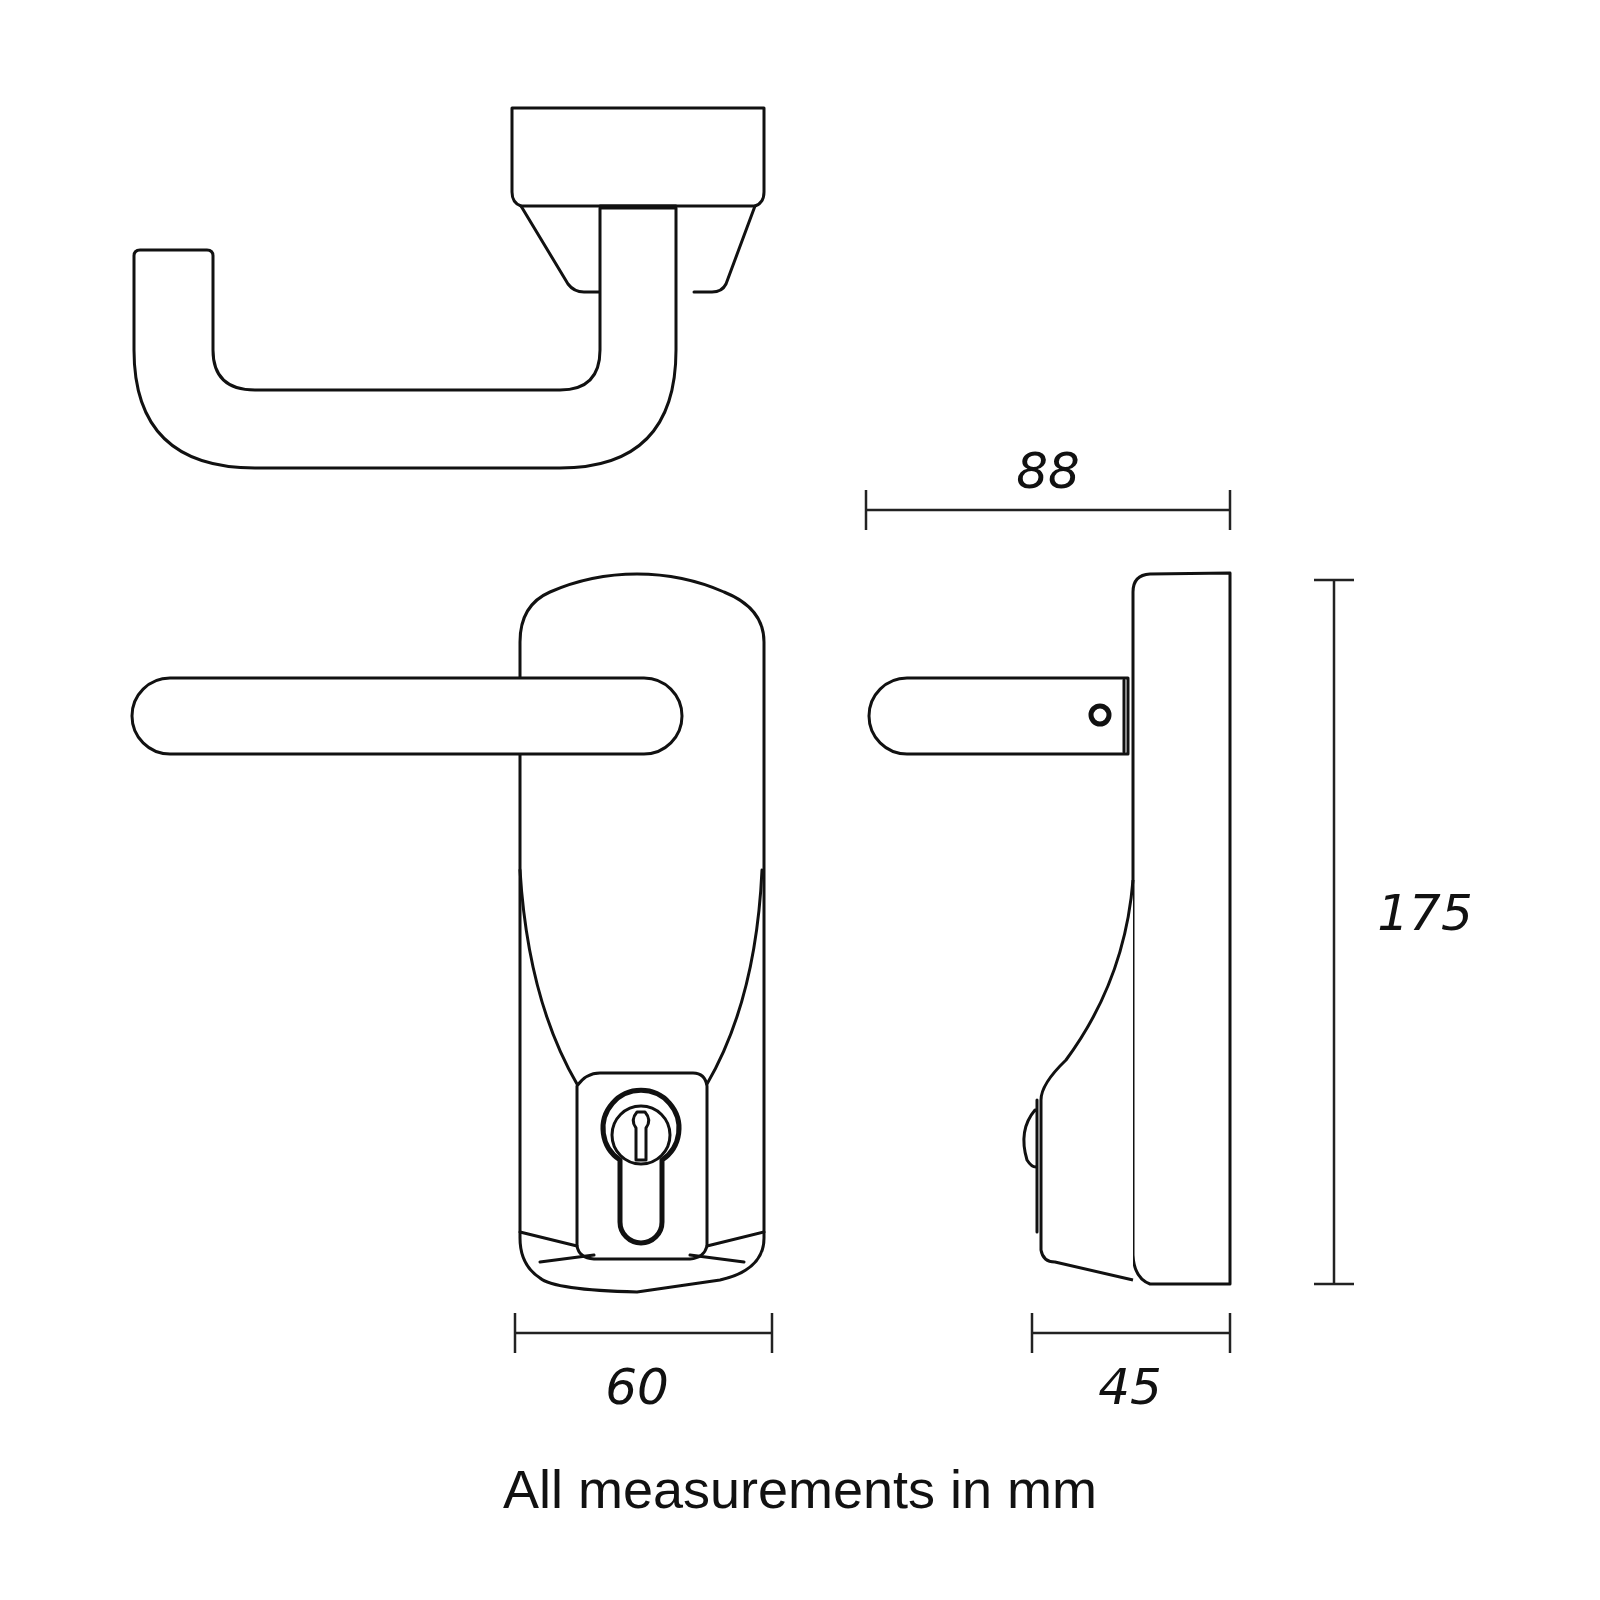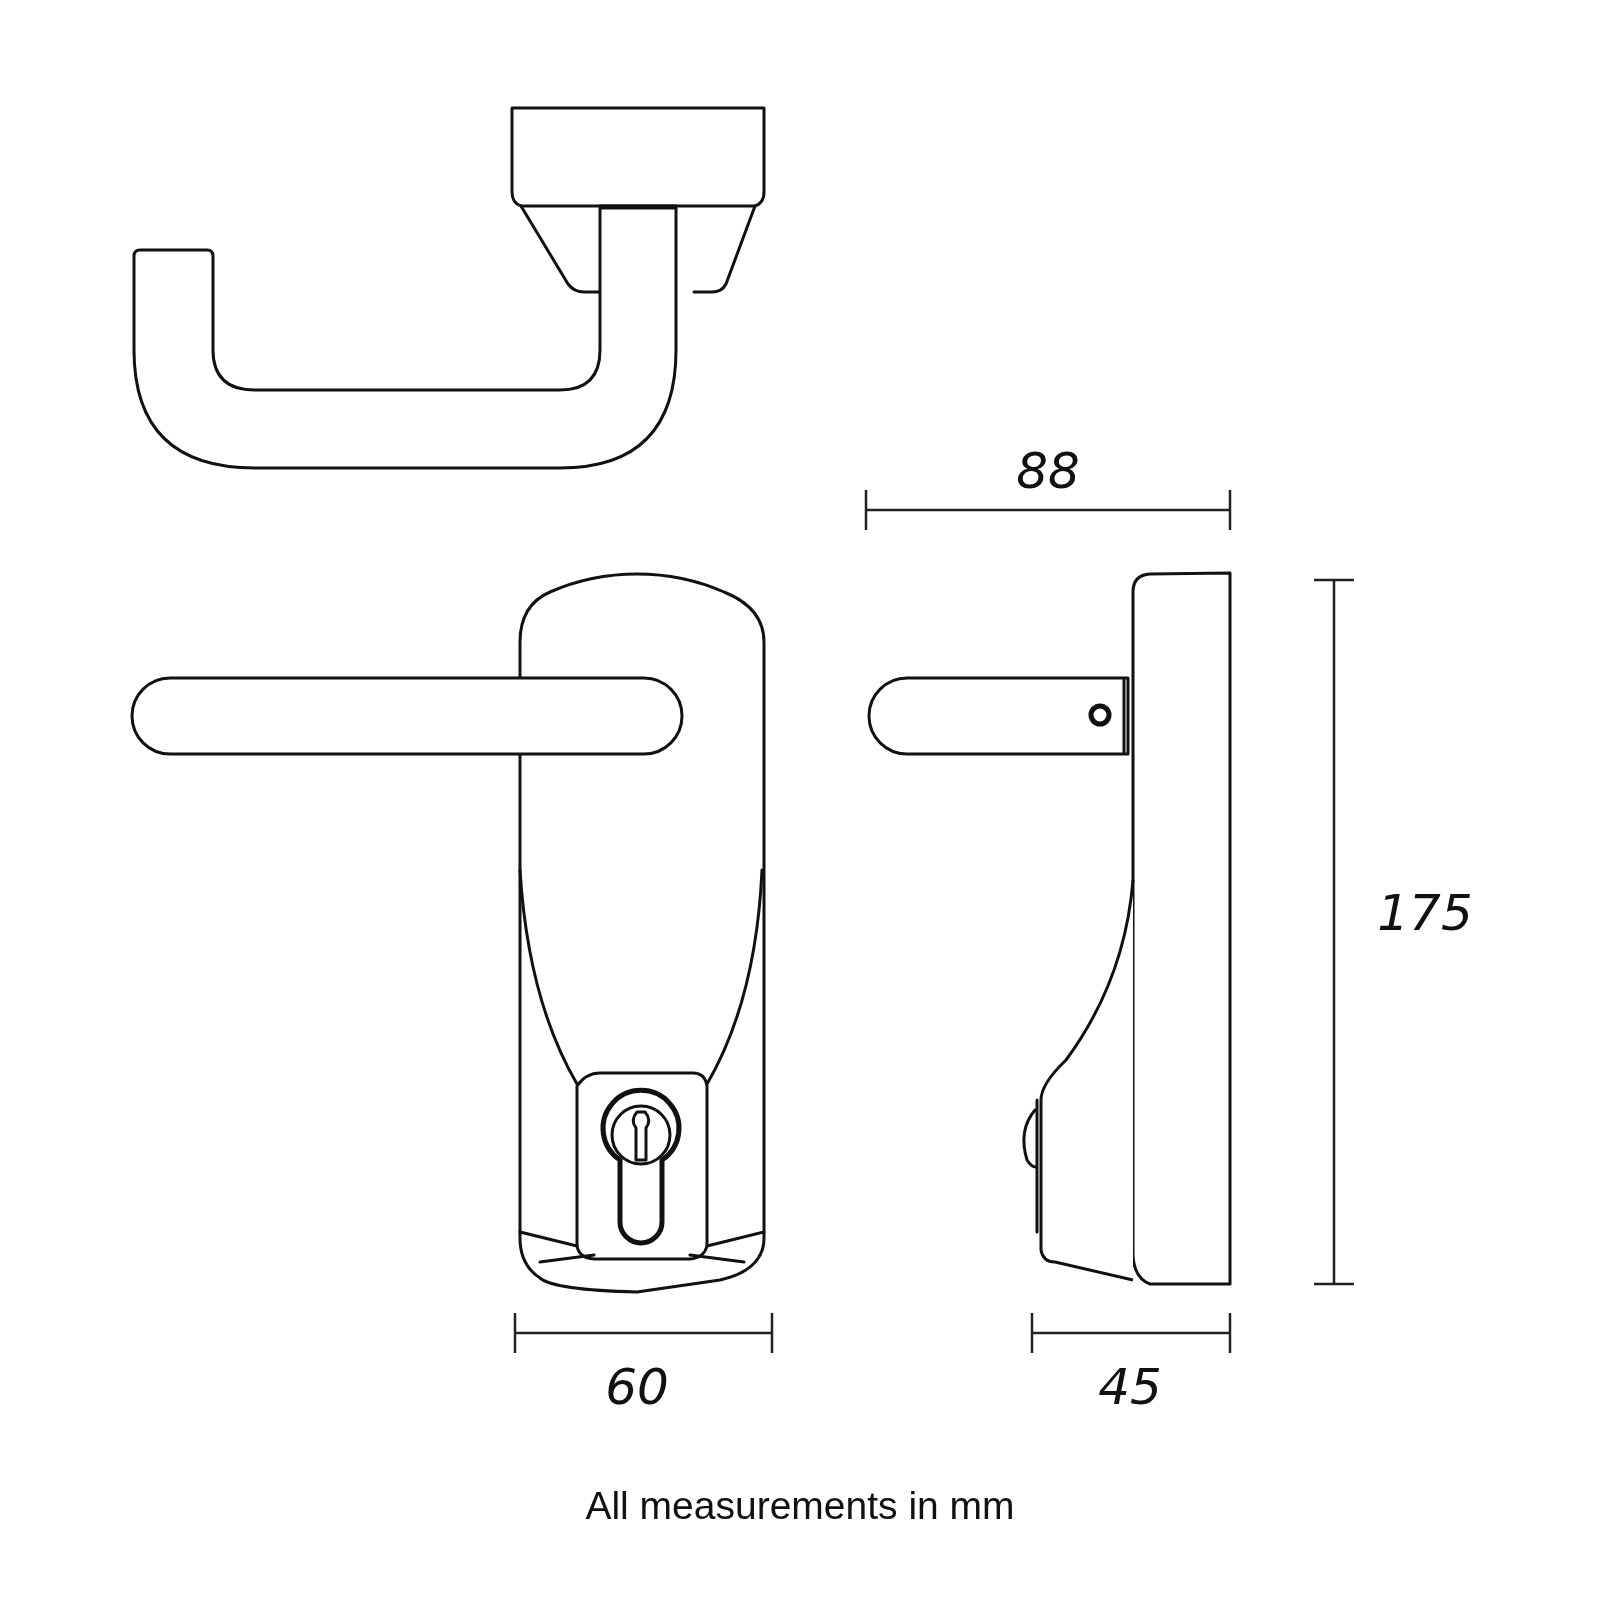--- a/index.html
+++ b/index.html
@@ -4,21 +4,21 @@
   <style>
     html, body { margin: 0; padding: 0; background: #ffffff; }
     body { width: 1600px; height: 1600px; position: relative; overflow: hidden; }
     svg#drawing { position: absolute; left: 0; top: 0; }
     .line { fill: none; stroke: #111111; stroke-width: 3; stroke-linejoin: round; stroke-linecap: round; }
     .line-thick { fill: none; stroke: #111111; stroke-width: 5; }
     .dim { fill: none; stroke: #222222; stroke-width: 2.5; }
     .fillw { fill: #ffffff; stroke: #111111; stroke-width: 3; stroke-linejoin: round; }
     .dim-label { font-family: "DejaVu Sans", sans-serif; font-style: italic; font-size: 50px; fill: #111111; }
     .caption { position: absolute; left: 0; width: 1600px; top: 1458px; text-align: center;
-               font-family: "Liberation Sans", sans-serif; font-size: 39px; color: #111111; margin-top: 26px; }
+               font-family: "Liberation Sans", sans-serif; font-size: 54px; color: #111111; }
   </style>
 </head>
 <body>
 
 <svg id="drawing" width="1600" height="1600" viewBox="0 0 1600 1600" xmlns="http://www.w3.org/2000/svg">
 
   <g>
 
     <path class="fillw" d="M512,108 L764,108 L764,192 Q764,203 755,206 L521,206 Q512,203 512,192 Z"></path>
 

